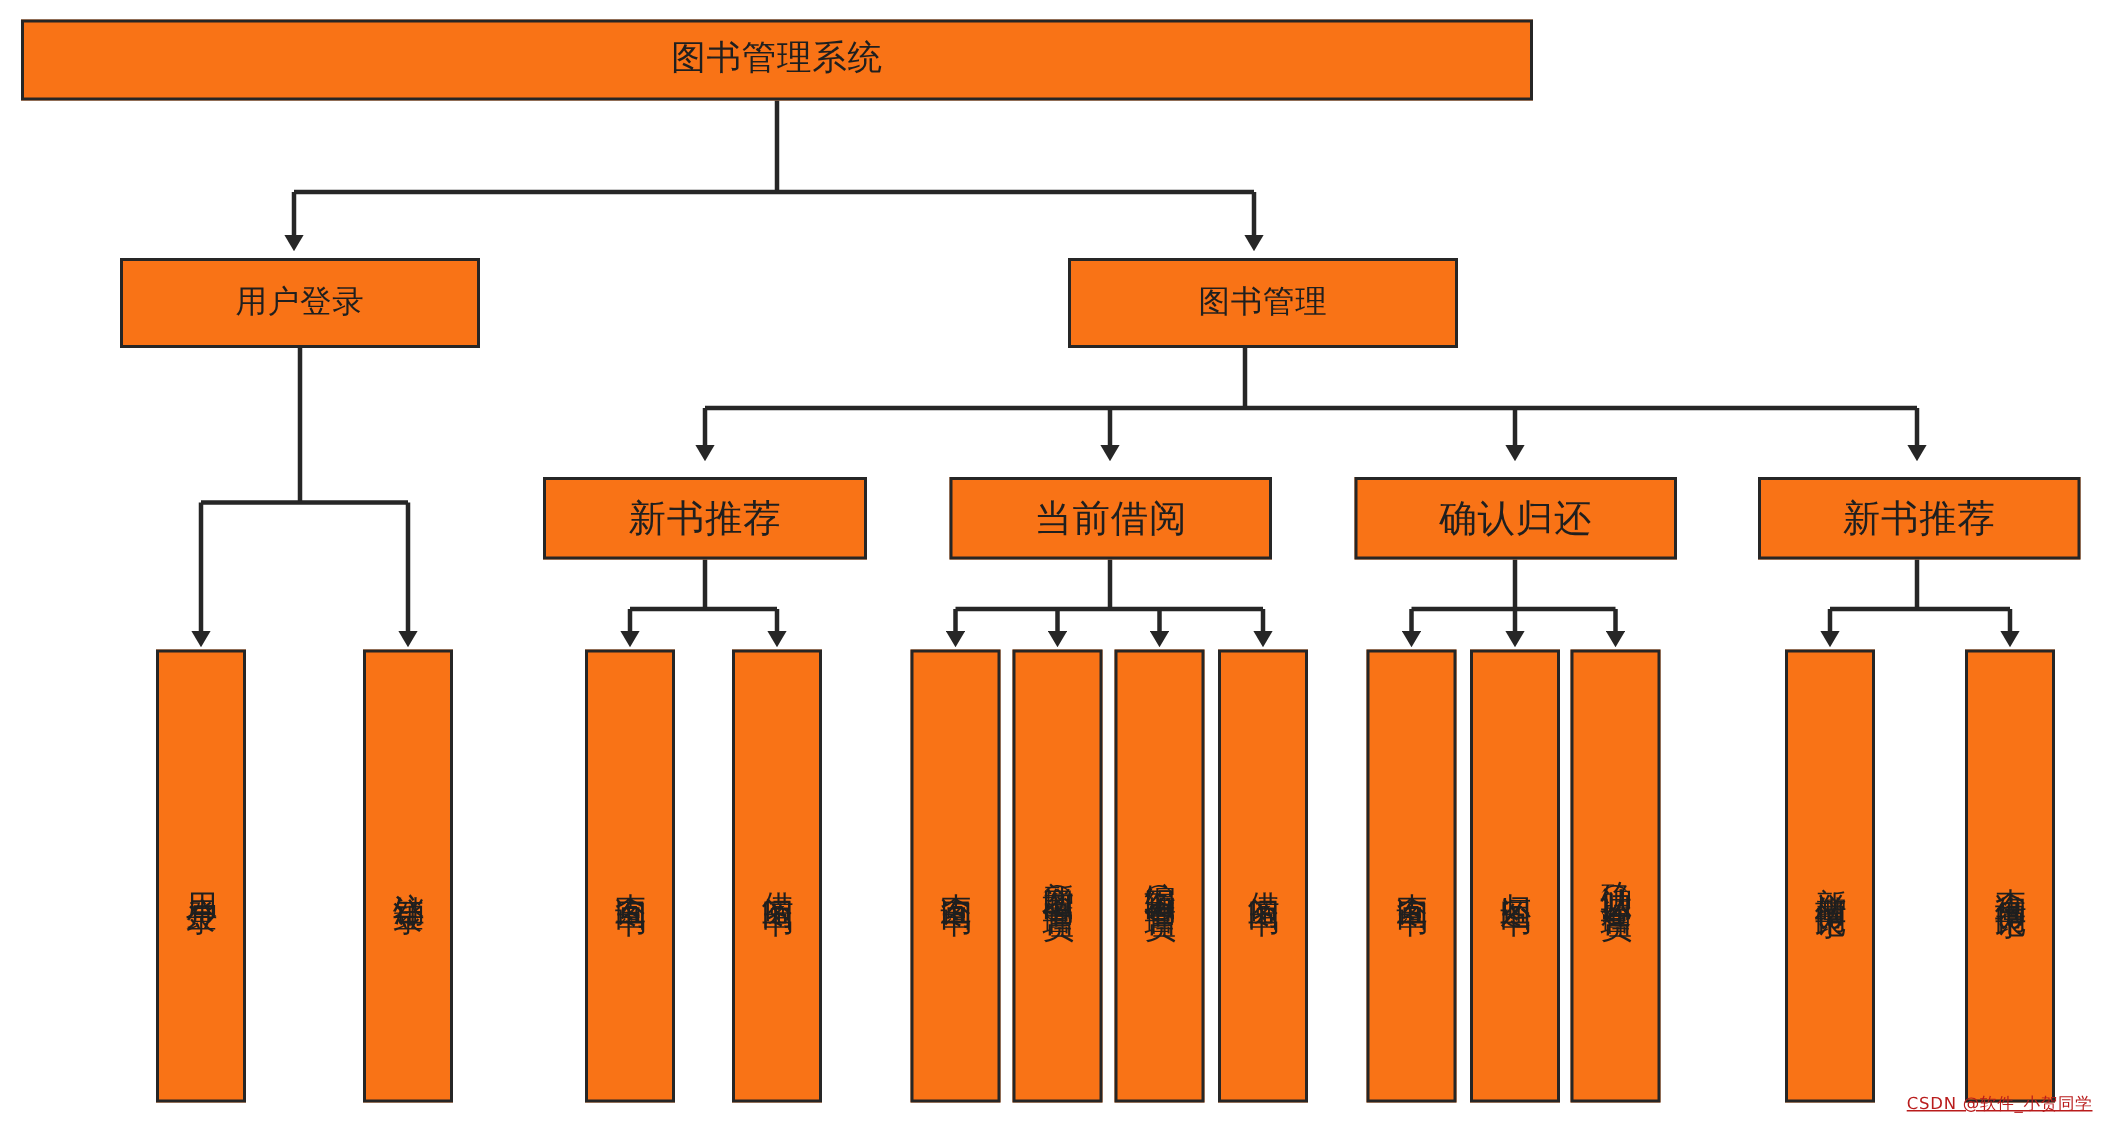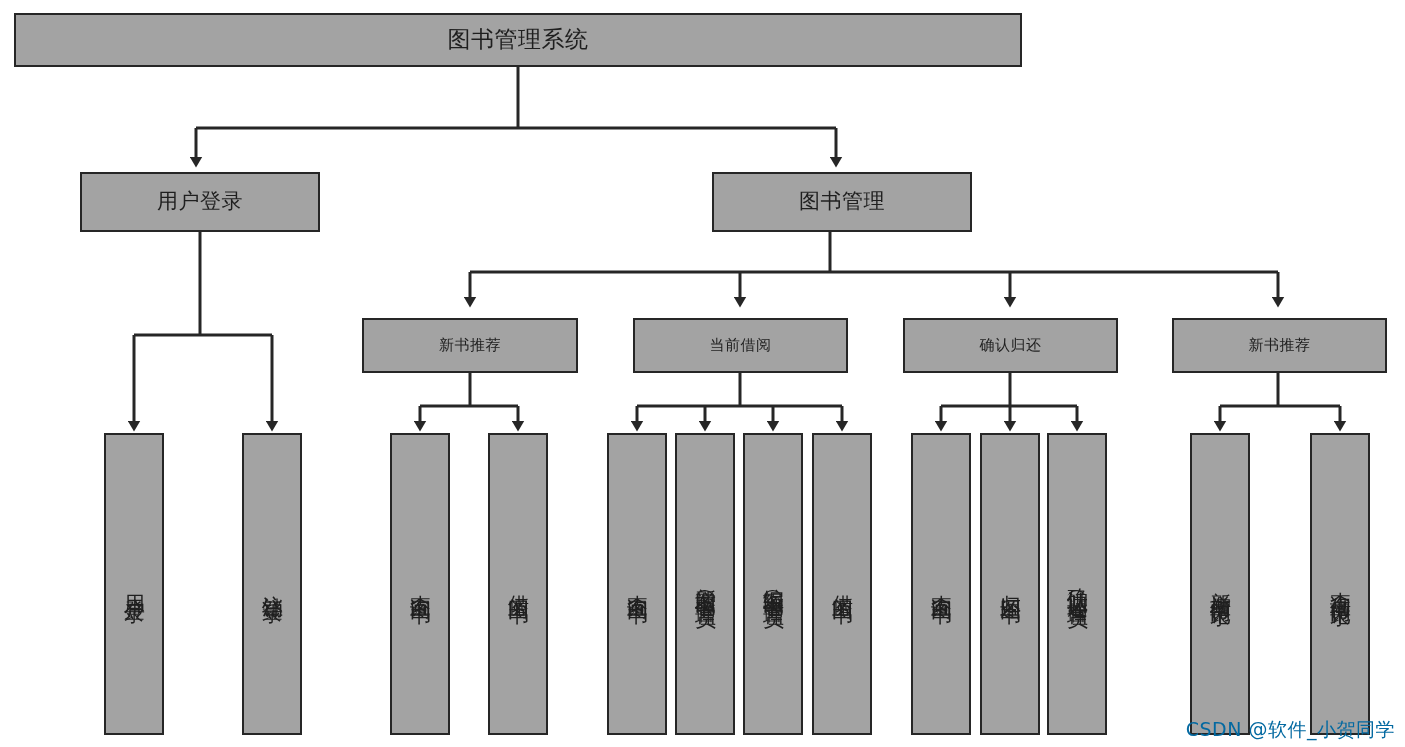--- a/index.html
+++ b/index.html
@@ -21,53 +21,54 @@
     position: absolute;
     left: 0;
     top: 0;
     width: 1405px;
     height: 747px;
   }
   .node-box {
     position: absolute;
     box-sizing: border-box;
     border: 2px solid #262626;
-    background: #a3a3a3;
+    background: #f97316;
     display: flex;
     align-items: center;
     justify-content: center;
     overflow: hidden;
   }
   .node-label {
     color: #1f1f1f;
     font-family: "DejaVu Sans", "Liberation Sans", sans-serif;
     line-height: 1.12;
     white-space: nowrap;
     text-align: center;
     letter-spacing: 0.5px;
   }
   .level-root .node-label { font-size: 23px; }
   .level-2 .node-label { font-size: 21px; }
-  .level-3 .node-label { font-size: 15px; }
+  .level-3 .node-label { font-size: 25px; }
   .leaf .node-label {
     font-size: 21px;
     writing-mode: vertical-rl;
     text-orientation: upright;
     letter-spacing: 3px;
     line-height: 1;
   }
   #watermark {
     position: absolute;
     right: 10px;
     bottom: 4px;
-    font-size: 19px;
-    color: #0369a1;
+    font-size: 11px;
+    color: #b91c1c;
     font-family: "DejaVu Sans", "Liberation Sans", sans-serif;
     white-space: nowrap;
     letter-spacing: 0.5px;
+    text-decoration: underline;
   }
 </style>
 </head>
 <body>
 
 <div id="diagram-root">
 
   <svg id="diagram-svg" viewBox="0 0 1405 747">
     <defs>
       <marker id="arrowhead" markerWidth="11" markerHeight="13" refX="1.5" refY="6.5" orient="auto" markerUnits="userSpaceOnUse">

